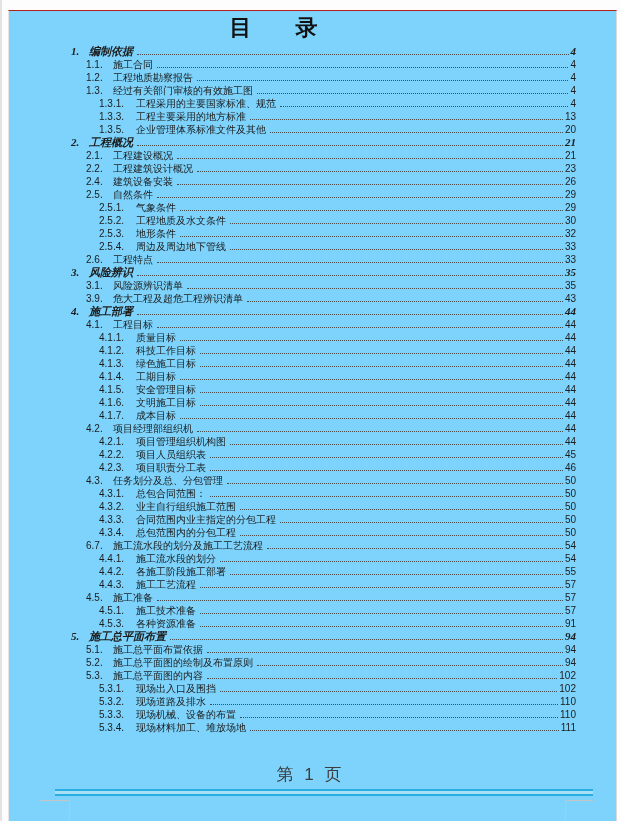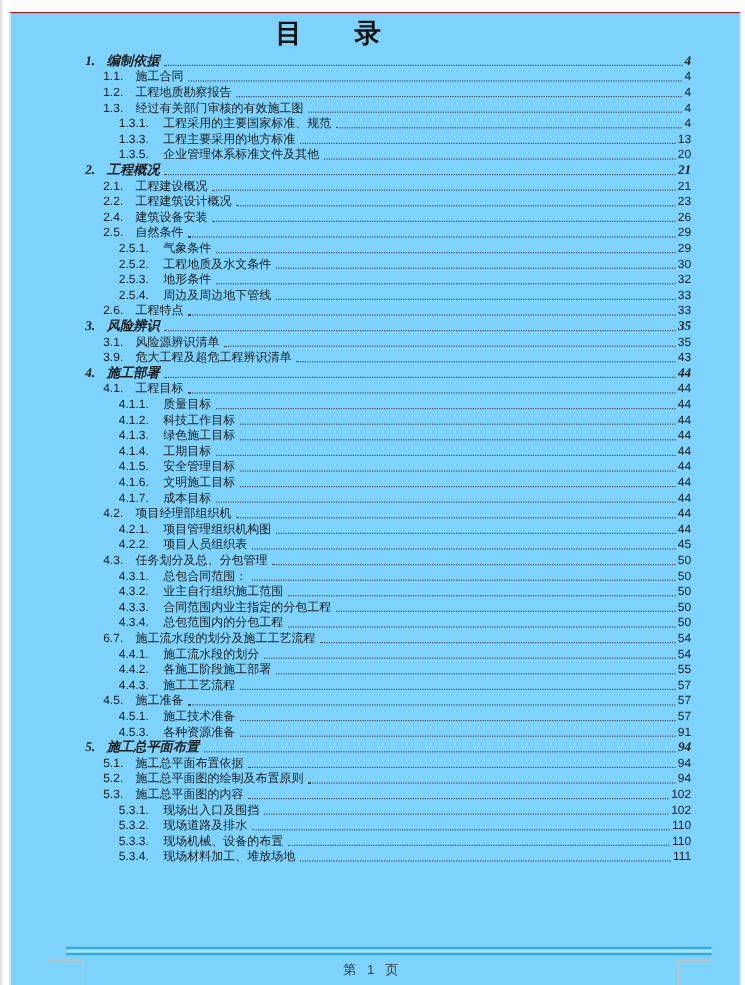--- a/index.html
+++ b/index.html
@@ -53,22 +53,22 @@
   
   .crop-left{
     position:absolute;left:40px;top:800px;width:30px;height:21px;
     border-top:1px solid #c4c4c4;border-right:1px solid #c4c4c4;box-sizing:border-box;
   }
   .crop-right{
     position:absolute;left:565px;top:800px;width:28px;height:21px;
     border-top:1px solid #c4c4c4;border-left:1px solid #c4c4c4;box-sizing:border-box;
   }
   .footer-label{
-    position:absolute;left:0;top:801px;width:621px;text-align:center;
-    font-size:11px;color:#3d3d3d;letter-spacing:3px;
+    position:absolute;left:0;top:763px;width:621px;text-align:center;
+    font-size:17px;color:#3d3d3d;letter-spacing:3px;
   }
 </style>
 </head>
 <body>
 
 <div class="win-edge"></div>
 
 <div class="doc-page">
   <div class="toc-title">目　　录</div>
   <div class="toc-list">
@@ -257,20 +257,26 @@
     <span class="label">项目管理组织机构图</span>
     <span class="leader"></span>
     <span class="pagenum">44</span>
   </div>
       <div class="toc-row lvl3">
     <span class="num">4.2.2.</span>
     <span class="label">项目人员组织表</span>
     <span class="leader"></span>
     <span class="pagenum">45</span>
   </div>
+      <div class="toc-row lvl3">
+    <span class="num">4.2.3.</span>
+    <span class="label">项目职责分工表</span>
+    <span class="leader"></span>
+    <span class="pagenum">46</span>
+  </div>
       <div class="toc-row lvl2">
     <span class="num">4.3.</span>
     <span class="label">任务划分及总、分包管理</span>
     <span class="leader"></span>
     <span class="pagenum">50</span>
   </div>
       <div class="toc-row lvl3">
     <span class="num">4.3.1.</span>
     <span class="label">总包合同范围：</span>
     <span class="leader"></span>

